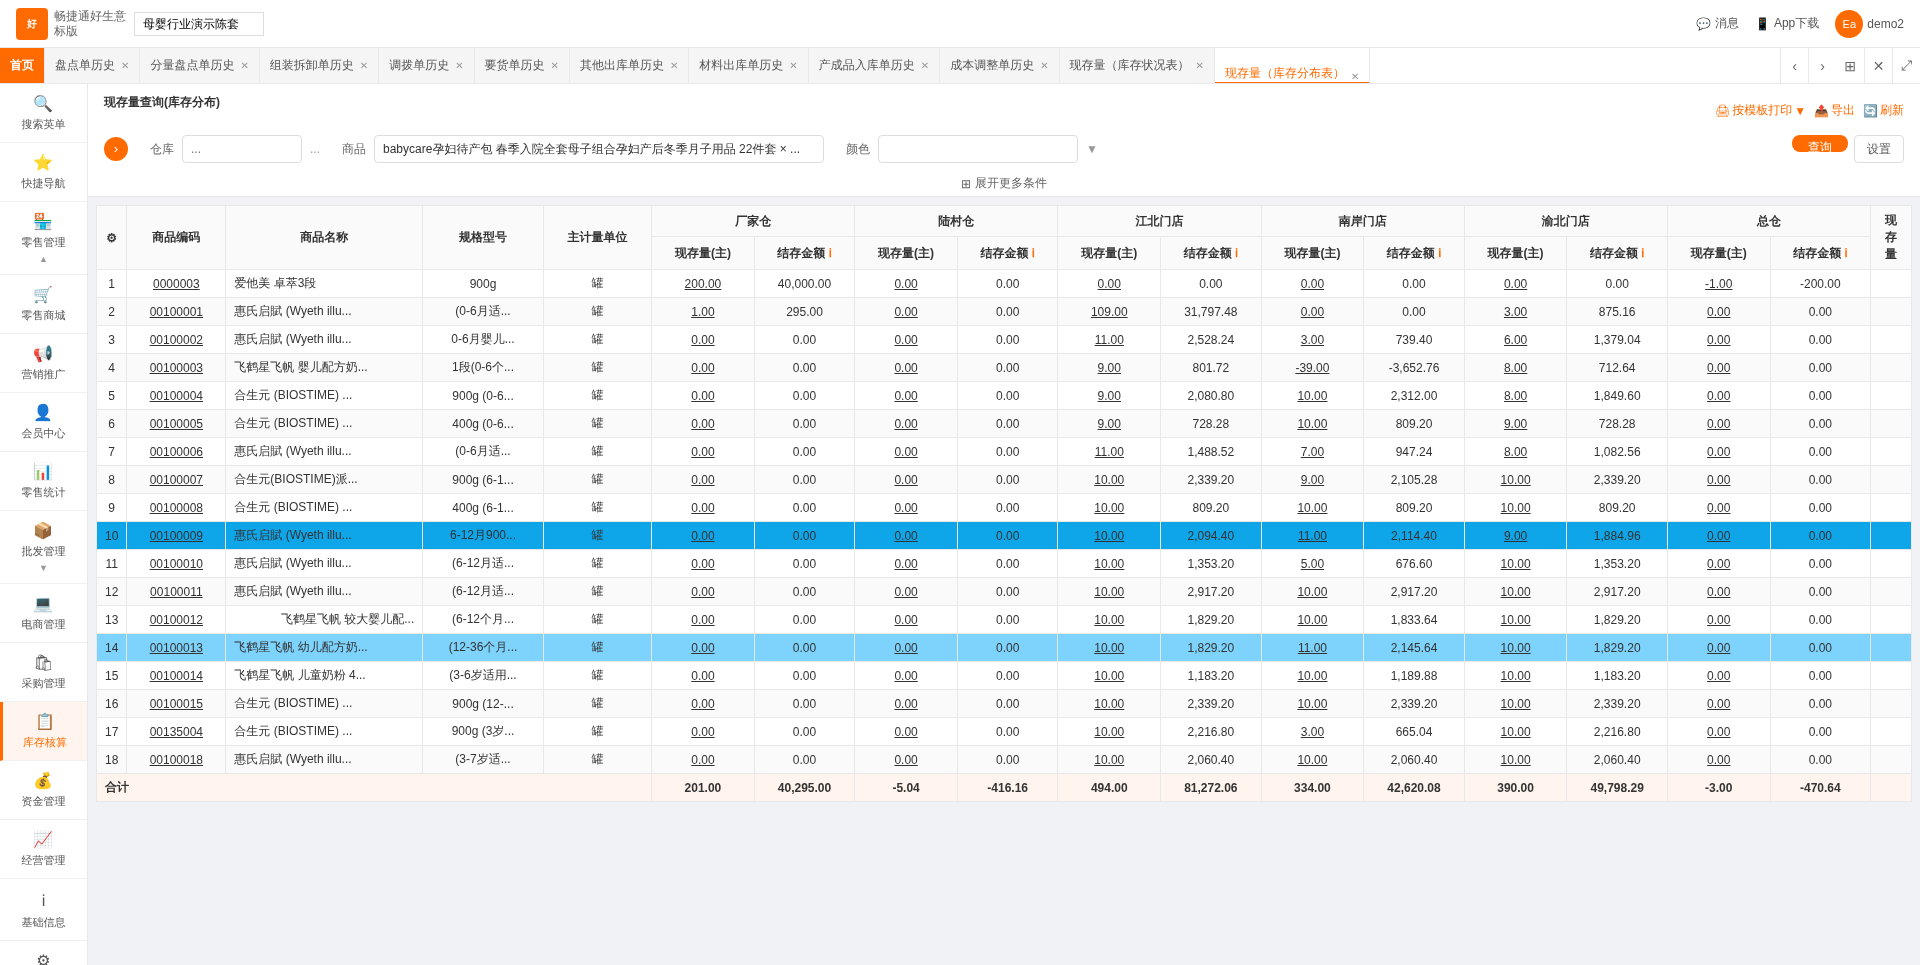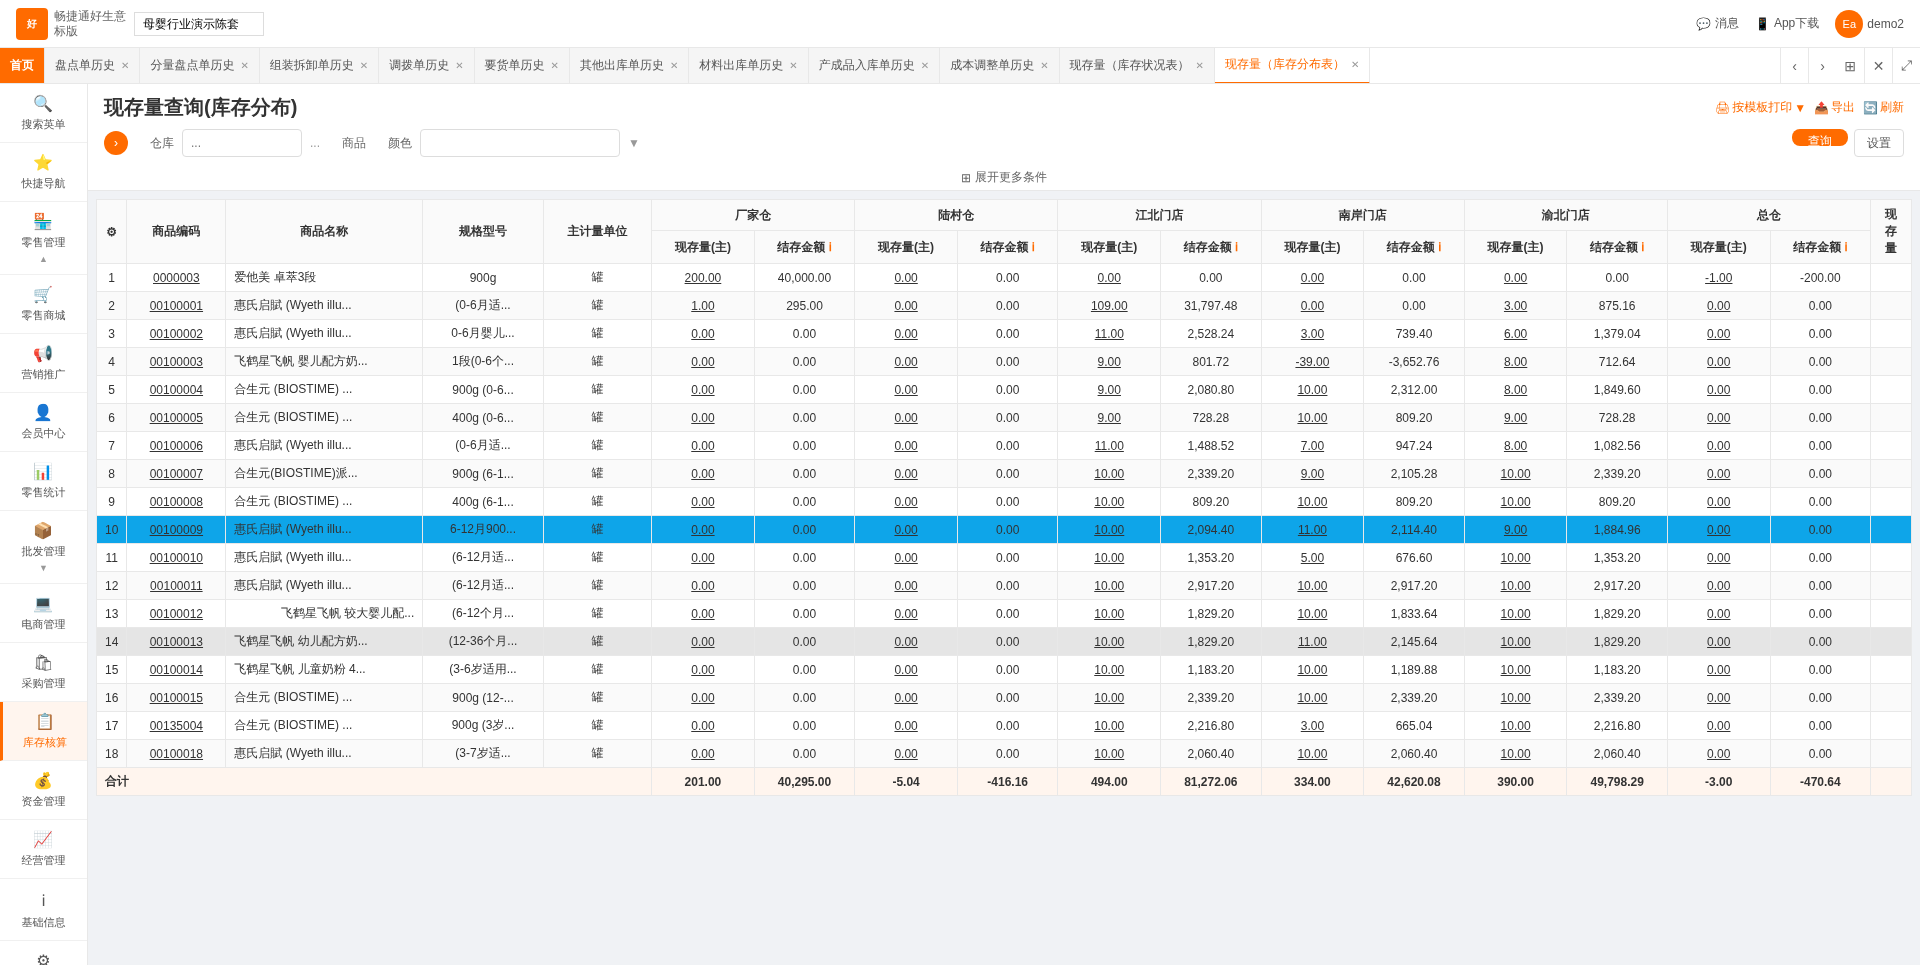--- a/index.html
+++ b/index.html
@@ -40,21 +40,21 @@
       display: flex; align-items: center; gap: 4px;
       padding: 0 10px;
       height: 36px;
       border-right: 1px solid #e8e8e8;
       cursor: pointer;
       white-space: nowrap;
       font-size: 12px;
       color: #555;
       background: #f5f5f5;
     }
-    .tab-item.active { background: #fff; color: #ff6b00; border-bottom: 2px solid #ff6b00; }
+    .tab-item.active { background: #fff; color: #ff6b00; border-bottom: 2px solid #ff6b00; align-items: flex-end; }
     .tab-item.home { background: #ff6b00; color: #fff; font-weight: bold; }
     .tab-close { font-size: 10px; color: #999; cursor: pointer; margin-left: 2px; }
     .tab-nav-btn { width: 28px; height: 36px; display: flex; align-items: center; justify-content: center; cursor: pointer; border-left: 1px solid #e8e8e8; color: #666; font-size: 14px; }
     .tab-more-btn { width: 28px; height: 36px; display: flex; align-items: center; justify-content: center; cursor: pointer; color: #666; font-size: 14px; }
 
     
     .sidebar {
       position: fixed; top: 84px; left: 0; bottom: 0; width: 88px;
       background: #fff;
       border-right: 1px solid #e8e8e8;
@@ -80,21 +80,21 @@
       position: fixed; top: 84px; left: 88px; right: 0; bottom: 0;
       display: flex; flex-direction: column;
       background: #f0f2f5;
       overflow: hidden;
     }
     .page-header {
       background: #fff;
       padding: 10px 16px 0 16px;
       border-bottom: 1px solid #e8e8e8;
     }
-    .page-title { font-size: 20px; font-weight: bold; color: #333; margin-bottom: 0; text-align: right; }
+    .page-title { font-size: 12px; font-weight: bold; color: #333; margin-bottom: 16px; text-align: right; }
     .filter-bar { display: flex; align-items: center; gap: 8px; padding-bottom: 8px; flex-wrap: wrap; }
     .filter-row { display: flex; align-items: center; gap: 8px; width: 100%; }
     .filter-label { color: #666; font-size: 12px; white-space: nowrap; margin-left: 14px; }
     .filter-input {
       border: 1px solid #ddd; border-radius: 4px; padding: 4px 8px;
       font-size: 12px; height: 28px; min-width: 80px;
     }
     .filter-input-wide { min-width: 400px; }
     .filter-btn-orange {
       background: #ff6b00; color: #fff; border: none; border-radius: 8px;
@@ -314,20 +314,21 @@
       </div>
     </div>
 
     <div class="filter-bar">
       <div class="filter-row">
         <div class="orange-arrow">›</div>
         <span class="filter-label">仓库</span>
         <input class="filter-input" type="text" value="" placeholder="..." style="width: 120px;">
         <span style="color:#999; font-size:12px;">...</span>
         <span class="filter-label">商品</span>
+        <input class="filter-input filter-input-wide" type="text" style="width: 450px; color: rgb(51, 51, 51);" value="babycare孕妇待产包 春季入院全套母子组合孕妇产后冬季月子用品 22件套 × ...">
         <span class="filter-label">颜色</span>
         <input class="filter-input" type="text" style="width: 200px;" value="">
         <span style="color:#999; font-size:12px;">▼</span>
         <div style="margin-left:auto; display:flex; gap:6px;">
           <button class="filter-btn-orange">
             <span>查询</span>
           </button>
           <button class="filter-btn-white">
             <span>设置</span>
           </button>
@@ -628,21 +629,21 @@
       <td><span class="cell-link">10.00</span></td>
       <td>1,829.20</td>
       <td class=""><span class="cell-link">10.00</span></td>
       <td class="">1,833.64</td>
       <td><span class="cell-link">10.00</span></td>
       <td>1,829.20</td>
       <td class=""><span class="cell-link">0.00</span></td>
       <td class="">0.00</td>
       <td></td>
     </tr>
-          <tr style="background: #e5e5e5;">
+          <tr style="background: #7dd3fc;">
       <td>14</td>
       <td><span class="cell-link">00100013</span></td>
       <td style="text-align:left; max-width:140px; overflow:hidden; text-overflow:ellipsis;">飞鹤星飞帆 幼儿配方奶...</td>
       <td>(12-36个月...</td>
       <td>罐</td>
       <td><span class="cell-link">0.00</span></td>
       <td>0.00</td>
       <td><span class="cell-link">0.00</span></td>
       <td>0.00</td>
       <td><span class="cell-link">10.00</span></td>

